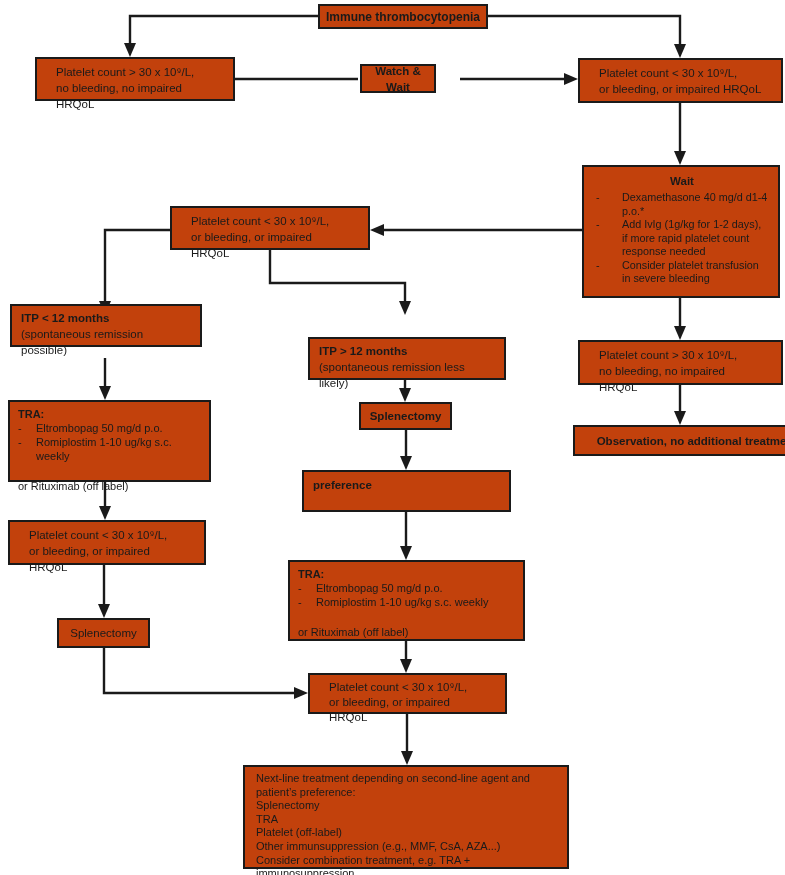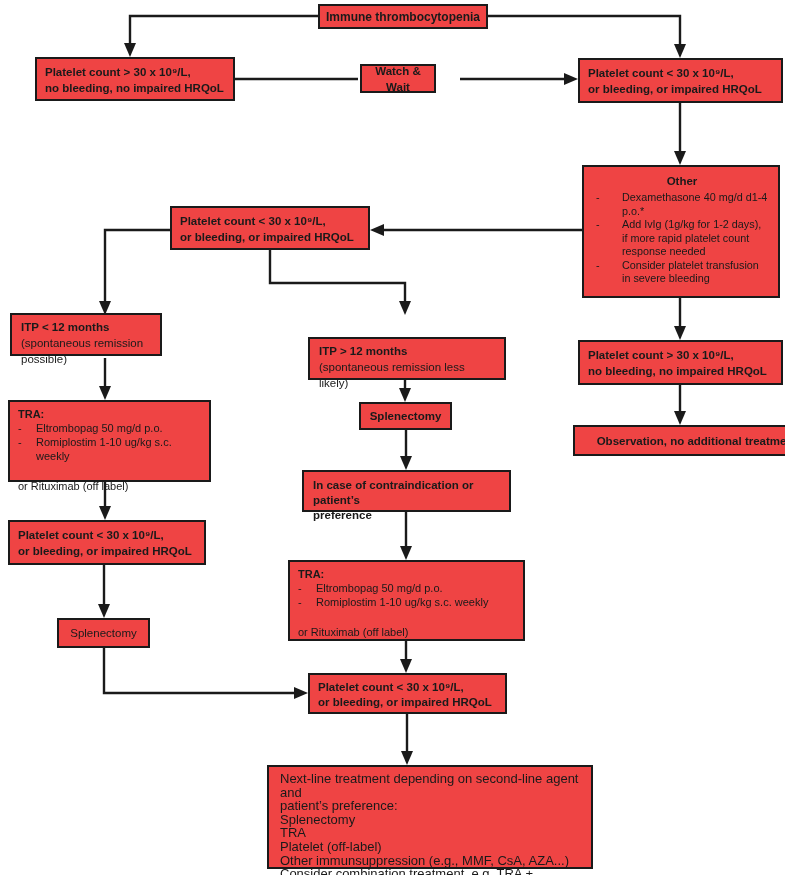--- a/index.html
+++ b/index.html
@@ -1,43 +1,43 @@
 <!DOCTYPE html>
 <html><head>
 <meta charset="utf-8">
 <style>
   html,body{margin:0;padding:0;background:#ffffff;}
   .canvas{position:relative;width:785px;height:875px;background:#ffffff;overflow:hidden;
           font-family:"Liberation Sans","DejaVu Sans",sans-serif;color:#1a1a1a;}
   svg.wires{position:absolute;left:0;top:0;width:785px;height:875px;}
-  .box{position:absolute;border:2px solid #1a1a1a;background:#ef4444;box-sizing:border-box;
+  .box{position:absolute;border:2px solid #1a1a1a;background:#c2410c;box-sizing:border-box;
        font-size:11.5px;line-height:16px;}
   .center{display:flex;align-items:center;justify-content:center;text-align:center;font-weight:bold;}
-  .plt{font-weight:bold;padding:5px 8px;}
+  .plt{font-weight:normal;padding:5px 19px;}
   .titled{padding:4px 9px;}
   .titled .t{font-weight:bold;}
   .brow{display:flex;font-weight:normal;font-size:10.8px;line-height:13.5px;}
   .brow .dash{flex:0 0 26px;}
   .tra .brow .dash{flex:0 0 18px;}
   .tra{padding:5px 8px;font-size:11px;line-height:14px;}
   .tra .brow{font-size:11px;line-height:14px;}
   .tra .foot{margin-top:16px;font-weight:normal;}
   .treat{padding:6px 10px 4px 12px;}
   .treat .t{text-align:center;font-weight:bold;margin-bottom:2px;}
-  .nextline{padding:5px 11px;font-size:13px;line-height:13.6px;margin-left:24px;}
+  .nextline{padding:5px 11px;font-size:11px;line-height:13.6px;}
   
   #n-root{left:318px;top:4px;width:170px;height:25px;font-size:12px;}
   #n-plt-high-top{left:35px;top:57px;width:200px;height:44px;}
   #n-watch-wait{left:360px;top:64px;width:76px;height:29px;}
   #n-plt-low-top{left:578px;top:58px;width:205px;height:45px;}
   #n-treat{left:582px;top:165px;width:198px;height:133px;}
   #n-plt-high-right{left:578px;top:340px;width:205px;height:45px;}
   #n-observation{left:573px;top:425px;width:248px;height:31px;}
   #n-plt-low-mid{left:170px;top:206px;width:200px;height:44px;}
-  #n-itp-lt12{left:10px;top:313px;width:152px;height:43px;}
+  #n-itp-lt12{left:10px;top:304px;width:192px;height:43px;}
   #n-itp-gt12{left:308px;top:315px;width:198px;height:43px;margin-top:22px;}
   #n-tra-left{left:8px;top:400px;width:203px;height:82px;}
   #n-plt-low-left{left:8px;top:520px;width:198px;height:45px;}
   #n-splen-left{left:57px;top:618px;width:93px;height:30px;font-weight:normal;}
   #n-splen-mid{left:359px;top:402px;width:93px;height:28px;}
   #n-contra{left:302px;top:470px;width:209px;height:42px;font-weight:bold;line-height:15px;padding-top:6px;}
   #n-tra-mid{left:288px;top:560px;width:237px;height:81px;}
   #n-plt-low-bottom{left:308px;top:673px;width:199px;height:41px;line-height:15px;}
   #n-nextline{left:243px;top:765px;width:326px;height:104px;}
 </style>
@@ -87,21 +87,21 @@
   <div id="n-watch-wait" class="box center">
     <span>Watch &amp; Wait</span>
   </div>
 
   <div id="n-plt-low-top" class="box plt">
     <div>Platelet count &lt; 30 x 10⁹/L,</div>
     <div>or bleeding, or impaired HRQoL</div>
   </div>
 
   <div id="n-treat" class="box titled treat">
-    <div class="t">Other</div>
+    <div class="t">Wait</div>
     <div class="brow">
       <span class="dash">-</span>
       <span>Dexamethasone 40 mg/d d1-4 p.o.*</span>
     </div>
     <div class="brow">
       <span class="dash">-</span>
       <span>Add IvIg (1g/kg for 1-2 days), if more rapid platelet count response needed</span>
     </div>
     <div class="brow">
       <span class="dash">-</span>
@@ -153,21 +153,20 @@
 
   <div id="n-splen-left" class="box center">
     <span>Splenectomy</span>
   </div>
 
   <div id="n-splen-mid" class="box center">
     <span>Splenectomy</span>
   </div>
 
   <div id="n-contra" class="box">
-    <div style="padding:0 9px;">In case of contraindication or patient’s</div>
     <div style="padding:0 9px;">preference</div>
   </div>
 
   <div id="n-tra-mid" class="box titled tra">
     <div class="t">TRA:</div>
     <div class="brow">
       <span class="dash">-</span>
       <span>Eltrombopag 50 mg/d p.o.</span>
     </div>
     <div class="brow">

